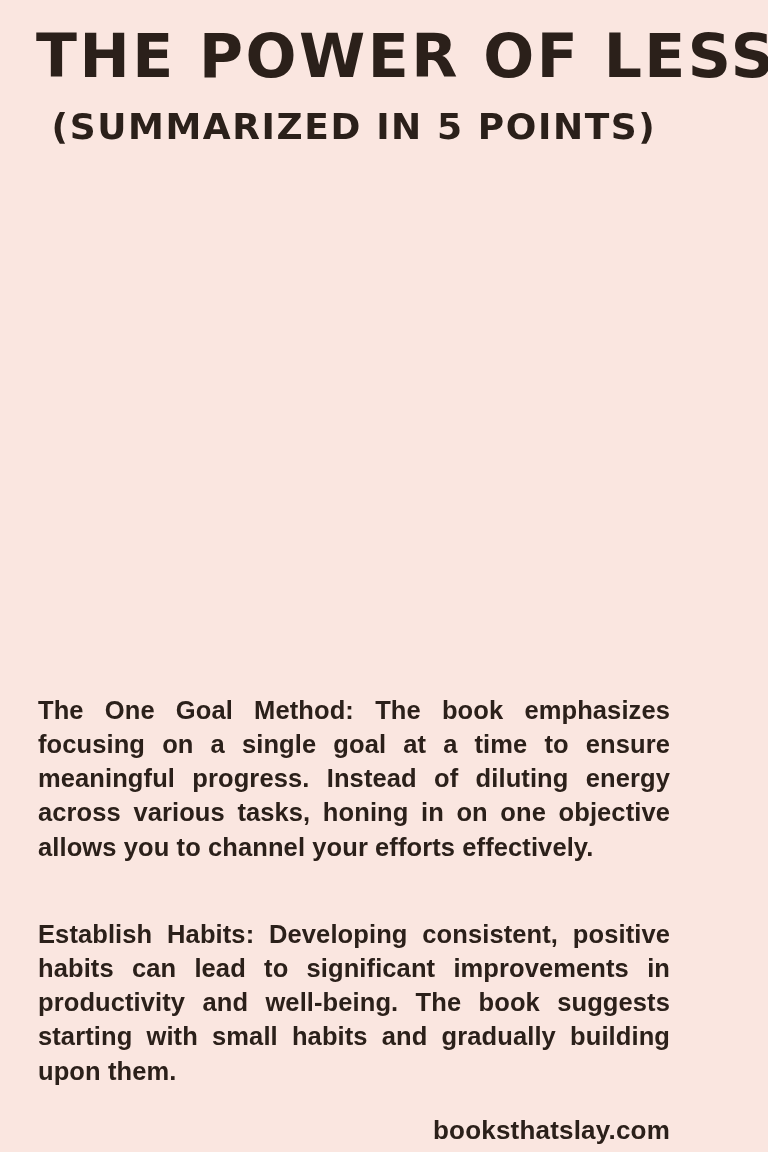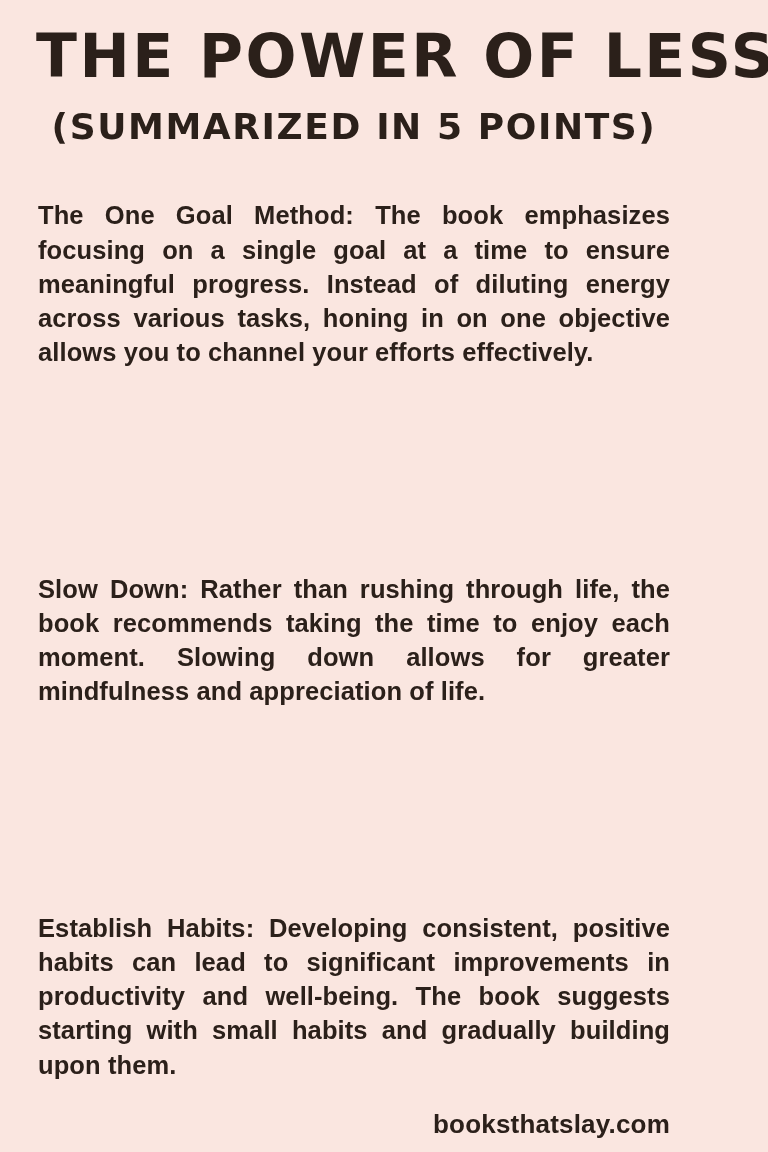--- a/index.html
+++ b/index.html
@@ -11,21 +11,21 @@
     height: 1152px;
     background: #fae6e0;
     font-family: "Liberation Sans", sans-serif;
     color: #2b201a;
     overflow: hidden;
   }
   .poster {
     width: 708px;
     height: 1152px;
     box-sizing: border-box;
-    padding: 26px 36px 12px 36px;
+    padding: 26px 36px 6px 36px;
     display: flex;
     flex-direction: column;
     background: #fae6e0;
   }
   .title-block {
     text-align: center;
     margin-bottom: 26px;
   }
   .title-main {
     font-family: "DejaVu Sans", sans-serif;
@@ -44,21 +44,21 @@
     line-height: 1.1;
     letter-spacing: 1.6px;
     color: #2b201a;
     margin: 20px 0 0 0;
     white-space: nowrap;
   }
   .content {
     flex: 1 1 auto;
     display: flex;
     flex-direction: column;
-    justify-content: space-between;
+    justify-content: flex-end;
     padding: 0 2px;
   }
   .point {
     font-size: 25.5px;
     line-height: 1.345;
     font-weight: bold;
     text-align: justify;
     color: #2b201a;
     margin-bottom: 27px;
     letter-spacing: 0.1px;
@@ -84,21 +84,20 @@
 
 <div class="poster">
 
   <div class="title-block">
     <h1 class="title-main">THE POWER OF LESS</h1>
     <h2 class="title-sub">(SUMMARIZED IN 5 POINTS)</h2>
   </div>
 
   <div class="content">
     <p class="point">The One Goal Method: The book emphasizes focusing on a single goal at a time to ensure meaningful progress. Instead of diluting energy across various tasks, honing in on one objective allows you to channel your efforts effectively.</p>
-    <p class="point">Slow Down: Rather than rushing through life, the book recommends taking the time to enjoy each moment. Slowing down allows for greater mindfulness and appreciation of life.</p>
     <p class="point">Establish Habits: Developing consistent, positive habits can lead to significant improvements in productivity and well-being. The book suggests starting with small habits and gradually building upon them.</p>
   </div>
 
   <div class="footer">
     <span class="footer-text">booksthatslay.com</span>
   </div>
 
 </div>
 
 </body></html>

